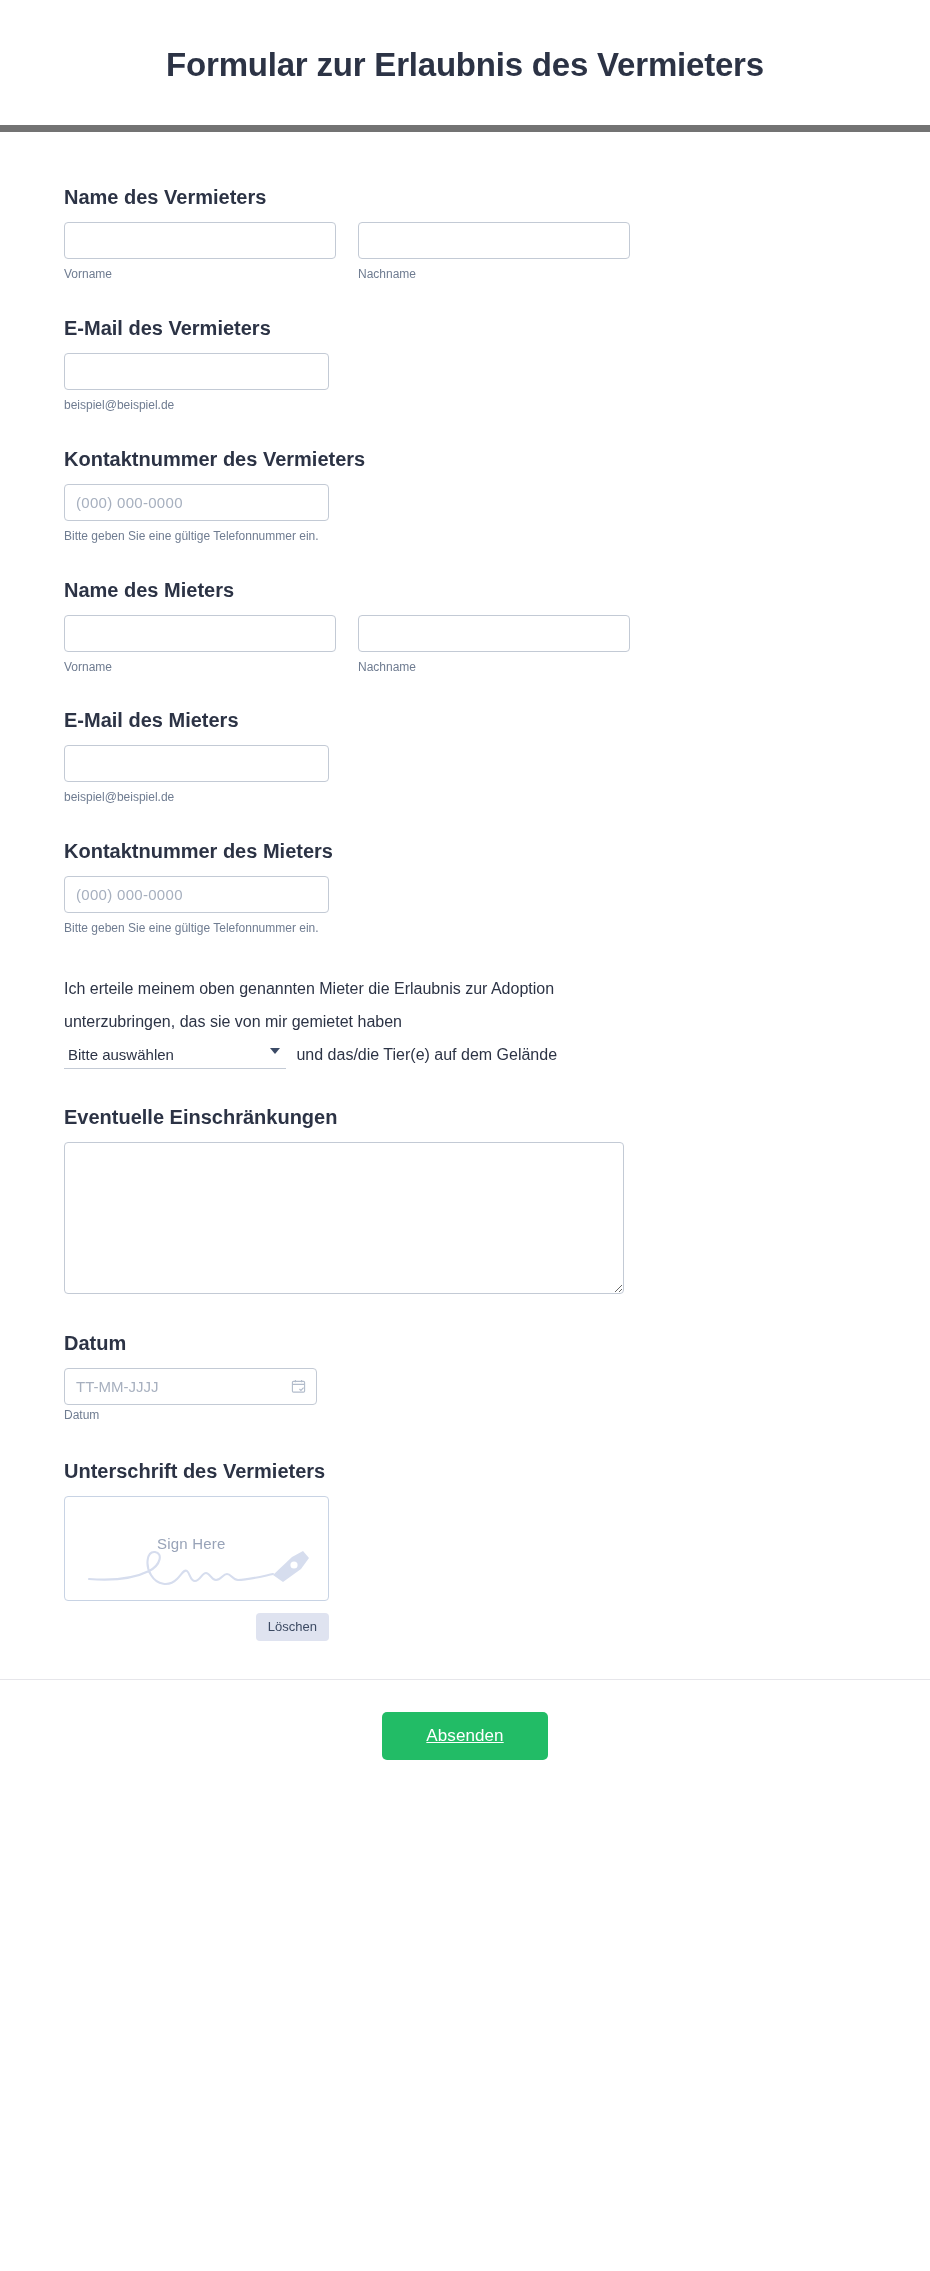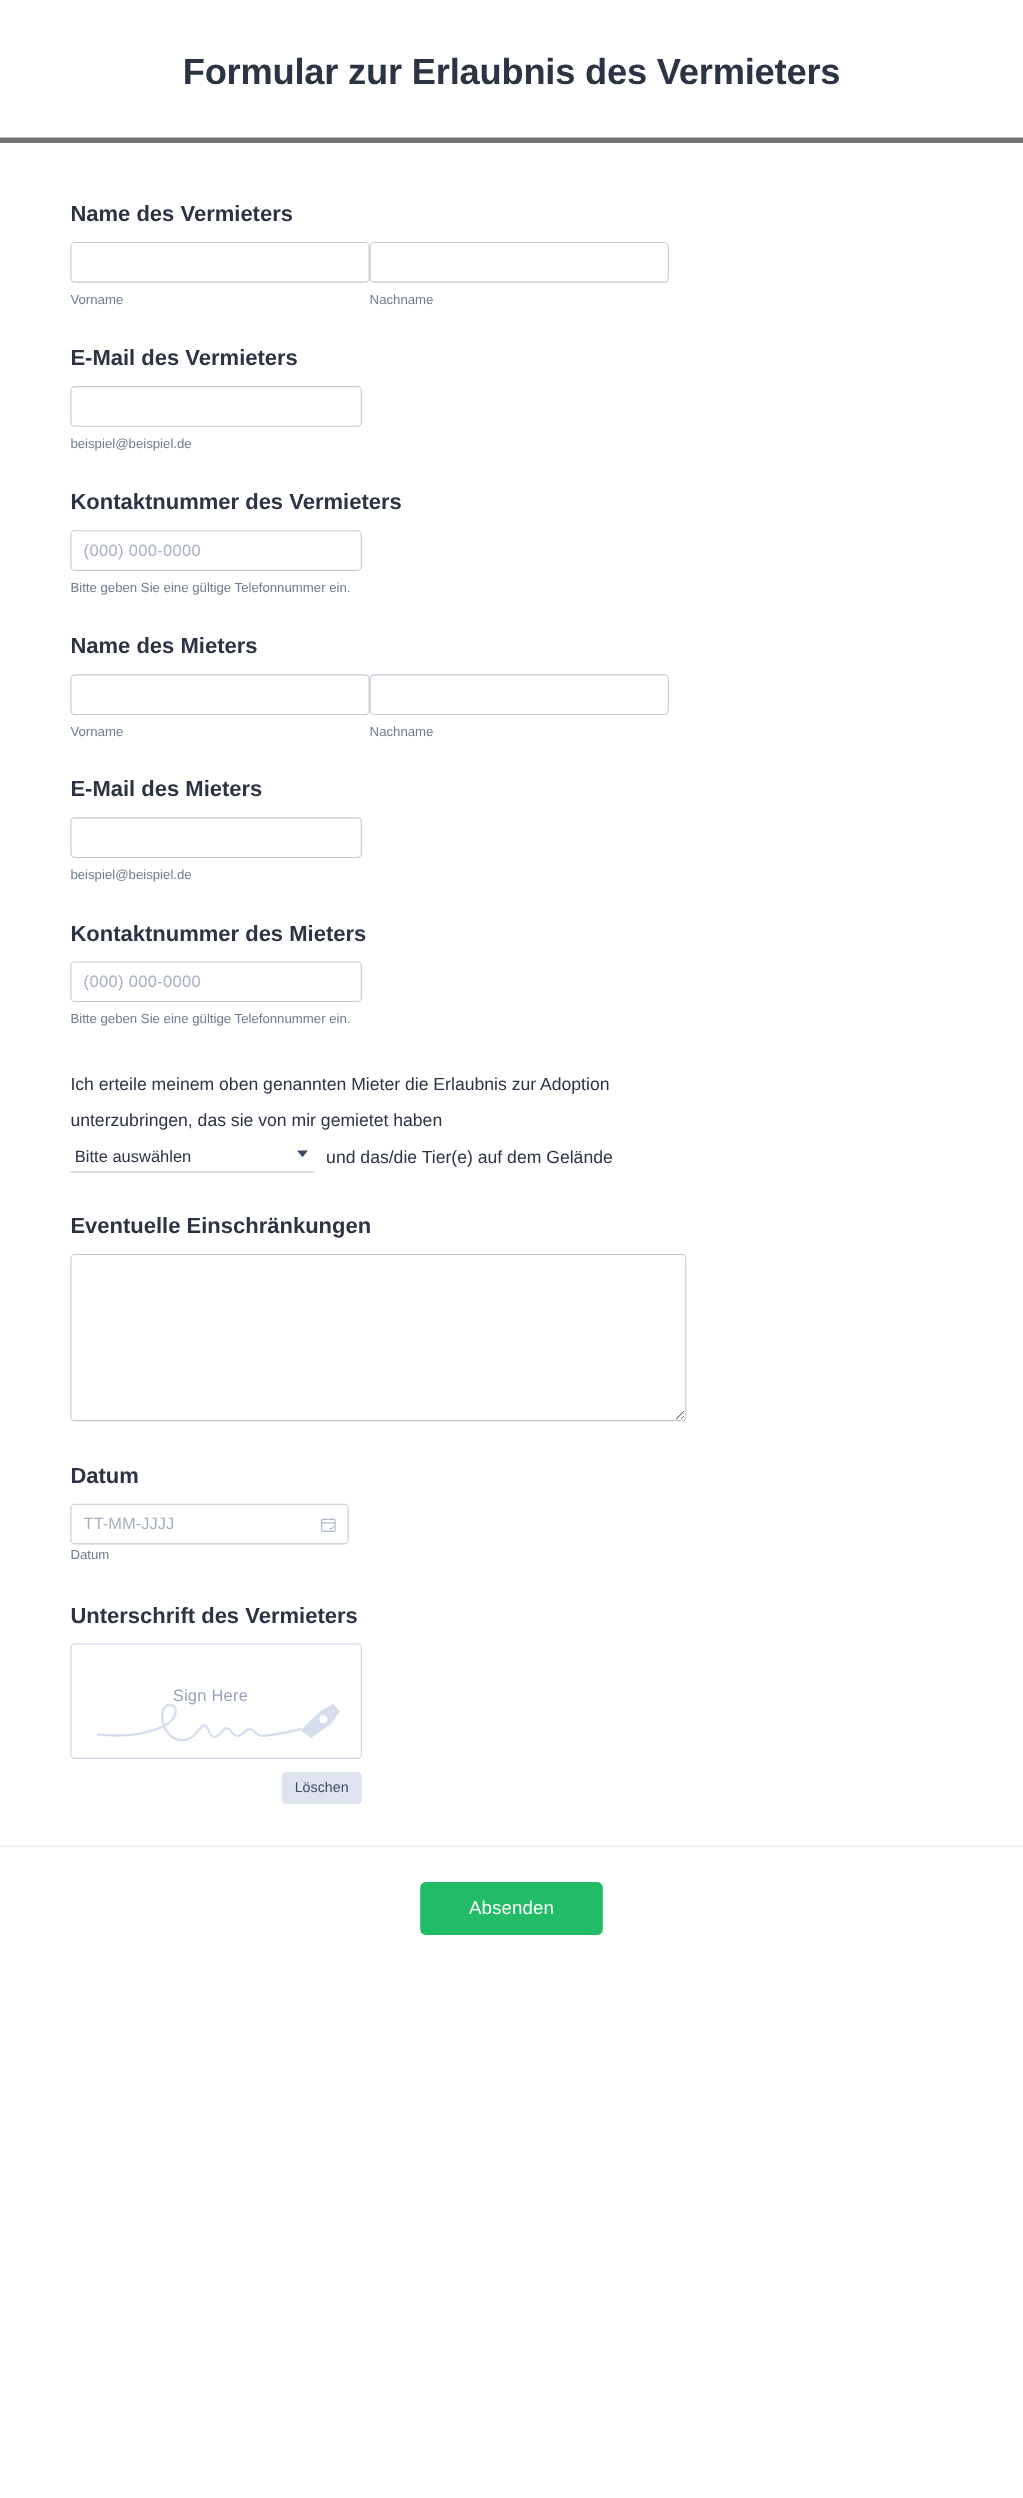--- a/index.html
+++ b/index.html
@@ -20,21 +20,21 @@
     width: 930px;
     min-height: 2271px;
     background: #ffffff;
     position: relative;
   }
 
   
   .form-header {
     padding: 44px 0 40px 0;
     text-align: center;
-    border-bottom: 5px solid #737373;
+    border-bottom: 7px solid #737373;
   }
   .form-title {
     font-size: 33px;
     font-weight: bold;
     color: #2c3345;
     letter-spacing: -0.2px;
     margin: 0;
     line-height: 1.25;
   }
 
@@ -51,20 +51,21 @@
     display: block;
     font-size: 20px;
     font-weight: bold;
     color: #2c3345;
     margin: 22px 0 11px 0;
     line-height: 1.35;
   }
 
   .row {
     display: flex;
+    gap: 22px;
   }
   .col {
     display: flex;
     flex-direction: column;
   }
   .col-half { width: 272px; }
   .col-single { width: 265px; }
 
   input.txt, textarea.txt {
     font-family: "Liberation Sans", sans-serif;
@@ -249,20 +250,21 @@
     font-size: 17px;
     color: #ffffff;
     background: #22bc66;
     border: none;
     border-radius: 5px;
     padding: 0 44px;
     height: 48px;
     min-width: 155px;
     cursor: pointer;
     letter-spacing: 0.1px;
+    text-decoration: underline;
   }
 </style>
 </head>
 <body>
 
 <div class="form-wrap">
 
   <div class="form-header">
     <h1 class="form-title">Formular zur Erlaubnis des Vermieters</h1>
   </div>

